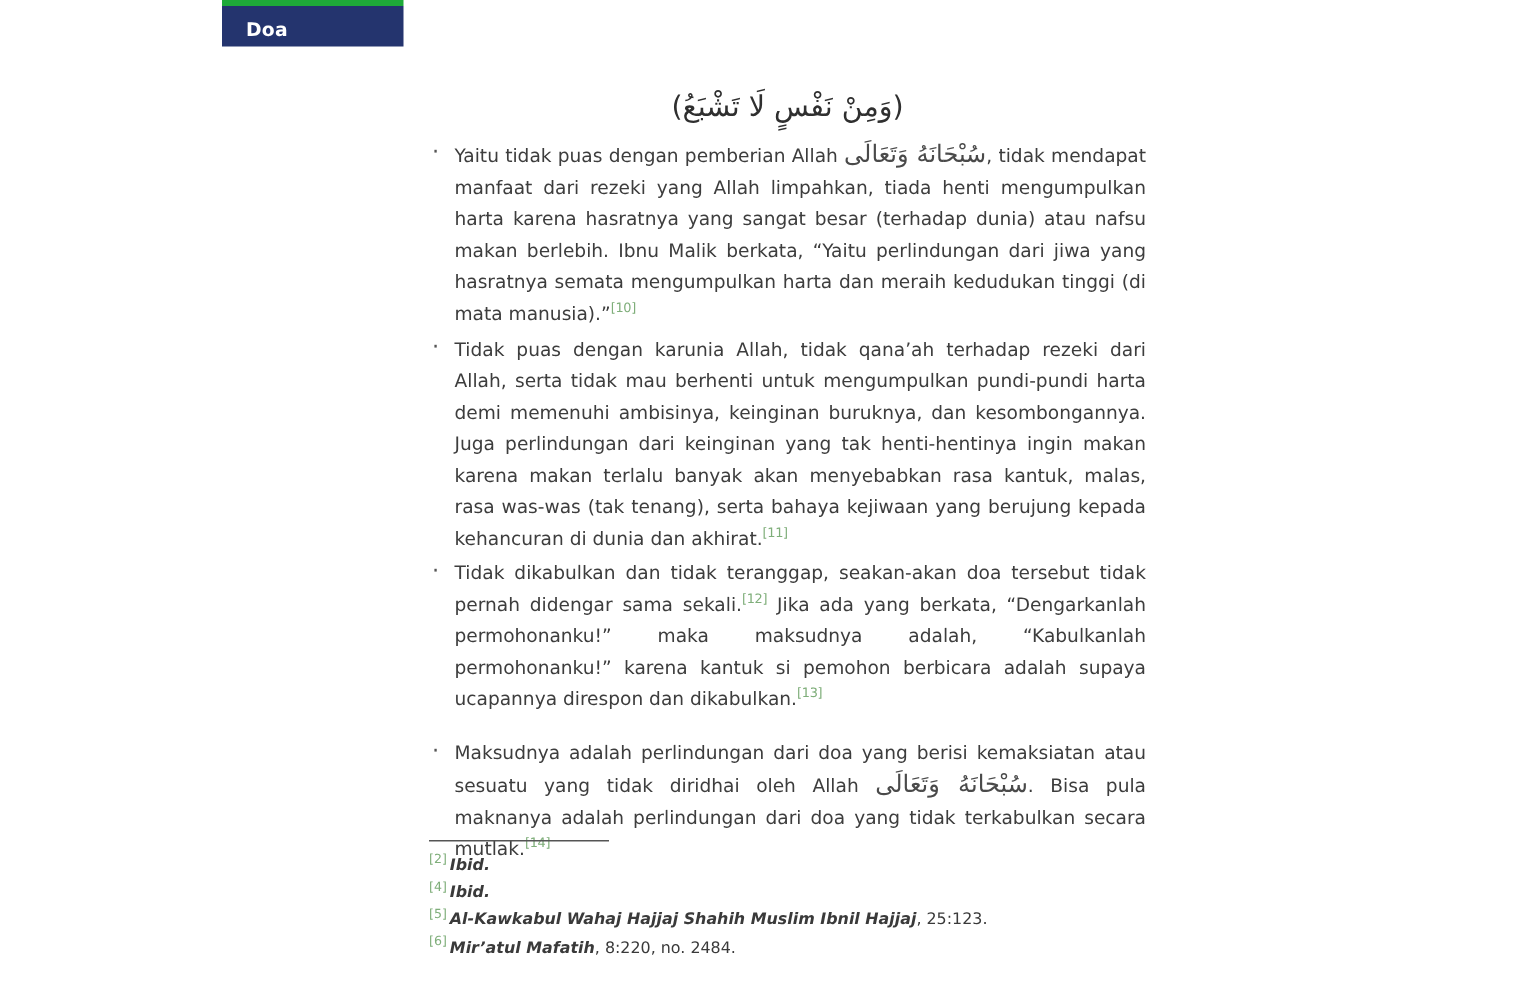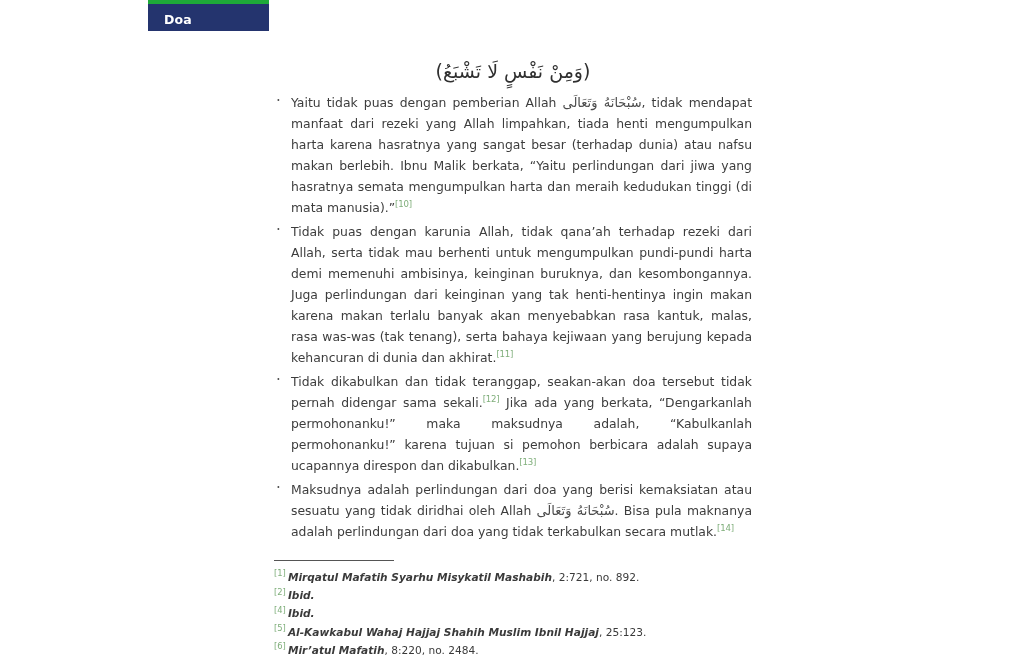--- a/index.html
+++ b/index.html
@@ -42,21 +42,21 @@
     font-size: 12.5px;
     font-weight: bold;
     letter-spacing: .2px;
     line-height: 1;
   }
 
   
   #doc {
     position: absolute;
     top: 0;
-    left: 0;
+    left: 12px;
     width: 976px;
     height: 672px;
   }
   .content-col {
     position: absolute;
     left: 274px;
     width: 478px;
   }
 
   .arabic-heading {
@@ -88,21 +88,21 @@
     content: "\00B7";
     position: absolute;
     left: 2px;
     top: -1px;
     color: #555;
     font-size: 15px;
     line-height: 21px;
   }
 
   .honorific {
-    font-size: 13px;
+    font-size: 16px;
     color: #4a4a4a;
     letter-spacing: -0.3px;
     direction: rtl;
     unicode-bidi: isolate;
   }
 
   sup.fn {
     color: #7fae7a;
     font-size: 8.6px;
     vertical-align: super;
@@ -166,30 +166,29 @@
     <ul class="bullets">
       <li><span>Yaitu tidak puas dengan pemberian Allah </span><span class="honorific">سُبْحَانَهُ وَتَعَالَى</span><span>, tidak mendapat manfaat dari rezeki yang Allah limpahkan, tiada henti mengumpulkan harta karena hasratnya yang sangat besar (terhadap dunia) atau nafsu makan berlebih. Ibnu Malik berkata, “Yaitu perlindungan dari jiwa yang hasratnya semata mengumpulkan harta dan meraih kedudukan tinggi (di mata manusia).”</span><sup class="fn">[10]</sup></li>
 
       <li style="margin-top:3px;"><span>Tidak puas dengan karunia Allah, tidak qana’ah terhadap rezeki dari Allah, serta tidak mau berhenti untuk mengumpulkan pundi-pundi harta demi memenuhi ambisinya, keinginan buruknya, dan kesombongannya. Juga perlindungan dari keinginan yang tak henti-hentinya ingin makan karena makan terlalu banyak akan menyebabkan rasa kantuk, malas, rasa was-was (tak tenang), serta bahaya kejiwaan yang berujung kepada kehancuran di dunia dan akhirat.</span><sup class="fn">[11]</sup></li>
     </ul>
   </div>
 
 
   <div class="content-col" style="top:371px;">
     <ul class="bullets">
-      <li><span>Tidak dikabulkan dan tidak teranggap, seakan-akan doa tersebut tidak pernah didengar sama sekali.</span><sup class="fn">[12]</sup><span> Jika ada yang berkata, “Dengarkanlah permohonanku!” maka maksudnya adalah, “Kabulkanlah permohonanku!” karena tujuan si pemohon berbicara adalah supaya ucapannya direspon dan dikabulkan.</span><sup class="fn">[13]</sup></li>
+      <li><span>Tidak dikabulkan dan tidak teranggap, seakan-akan doa tersebut tidak pernah didengar sama sekali.</span><sup class="fn">[12]</sup><span> Jika ada yang berkata, “Dengarkanlah permohonanku!” maka maksudnya adalah, “Kabulkanlah permohonanku!” karena kantuk si pemohon berbicara adalah supaya ucapannya direspon dan dikabulkan.</span><sup class="fn">[13]</sup></li>
 
-      <li style="margin-top:3px;"><span>Maksudnya adalah perlindungan dari doa yang berisi kemaksiatan atau sesuatu yang tidak diridhai oleh Allah </span><span class="honorific">سُبْحَانَهُ وَتَعَالَى</span><span>. Bisa pula maknanya adalah perlindungan dari doa yang tidak terkabulkan secara mutlak.</span><sup class="fn">[14]</sup></li>
+      <li style="margin-top:15px;"><span>Maksudnya adalah perlindungan dari doa yang berisi kemaksiatan atau sesuatu yang tidak diridhai oleh Allah </span><span class="honorific">سُبْحَانَهُ وَتَعَالَى</span><span>. Bisa pula maknanya adalah perlindungan dari doa yang tidak terkabulkan secara mutlak.</span><sup class="fn">[14]</sup></li>
     </ul>
   </div>
 
   <div id="footnotes">
     <div class="fn-rule"></div>
 
-    <div class="fn-row"><span class="fn-num">[1]</span><span class="fn-title">Mirqatul Mafatih Syarhu Misykatil Mashabih</span><span class="fn-tail">, 2:721, no. 892.</span></div>
 
     <div class="fn-row"><span class="fn-num">[2]</span><span class="fn-title">Ibid.</span><span class="fn-tail"></span></div>
 
 
     <div class="fn-row"><span class="fn-num">[4]</span><span class="fn-title">Ibid.</span><span class="fn-tail"></span></div>
 
     <div class="fn-row"><span class="fn-num">[5]</span><span class="fn-title">Al-Kawkabul Wahaj Hajjaj Shahih Muslim Ibnil Hajjaj</span><span class="fn-tail">, 25:123.</span></div>
 
     <div class="fn-row"><span class="fn-num">[6]</span><span class="fn-title">Mir’atul Mafatih</span><span class="fn-tail">, 8:220, no. 2484.</span></div>
   </div>

